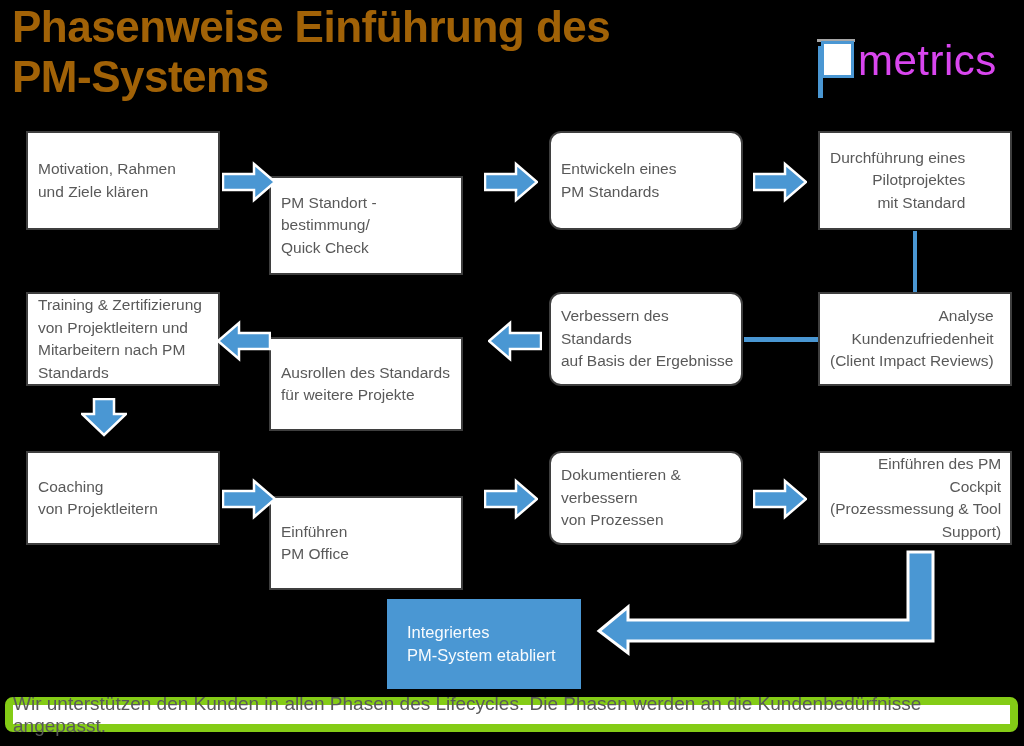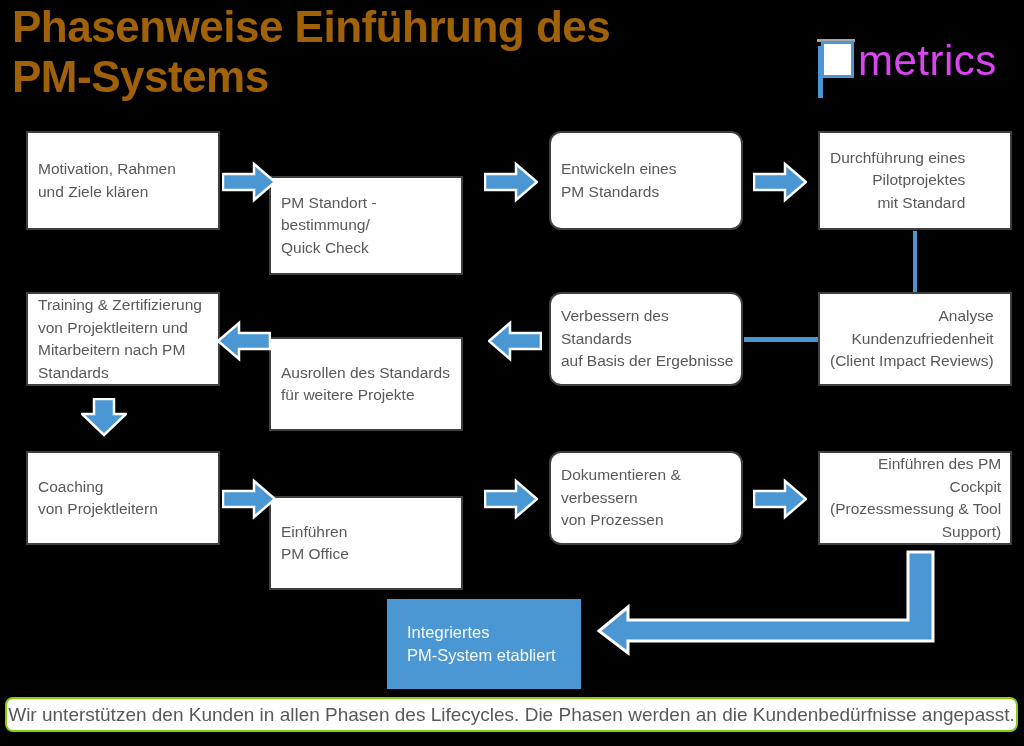--- a/index.html
+++ b/index.html
@@ -35,21 +35,21 @@
   .hline{position:absolute;left:744px;top:337px;width:74px;height:5px;background:#4a97d3;}
   .result-box{
     position:absolute;left:387px;top:583px;width:194px;height:90px;background:#4a97d3;
     display:flex;align-items:center;margin-top:16px;
   }
   .result-box .txt{
     padding-left:20px;color:rgba(255,255,255,0.96);font-size:16.5px;line-height:23px;white-space:pre;
   }
   .footer-box{
     position:absolute;left:5px;top:697px;width:1013px;height:35px;background:#fff;
-    border:2px solid #84cc16;border-radius:8px;box-sizing:border-box;
+    border:8px solid #84cc16;border-radius:8px;box-sizing:border-box;
     display:flex;align-items:center;justify-content:center;
   }
   .footer-box .txt{color:#595959;font-size:19px;letter-spacing:0px;}
 </style>
 </head>
 <body>
 
 <div id="stage">
 
   <div class="page-title">Phasenweise Einführung des

